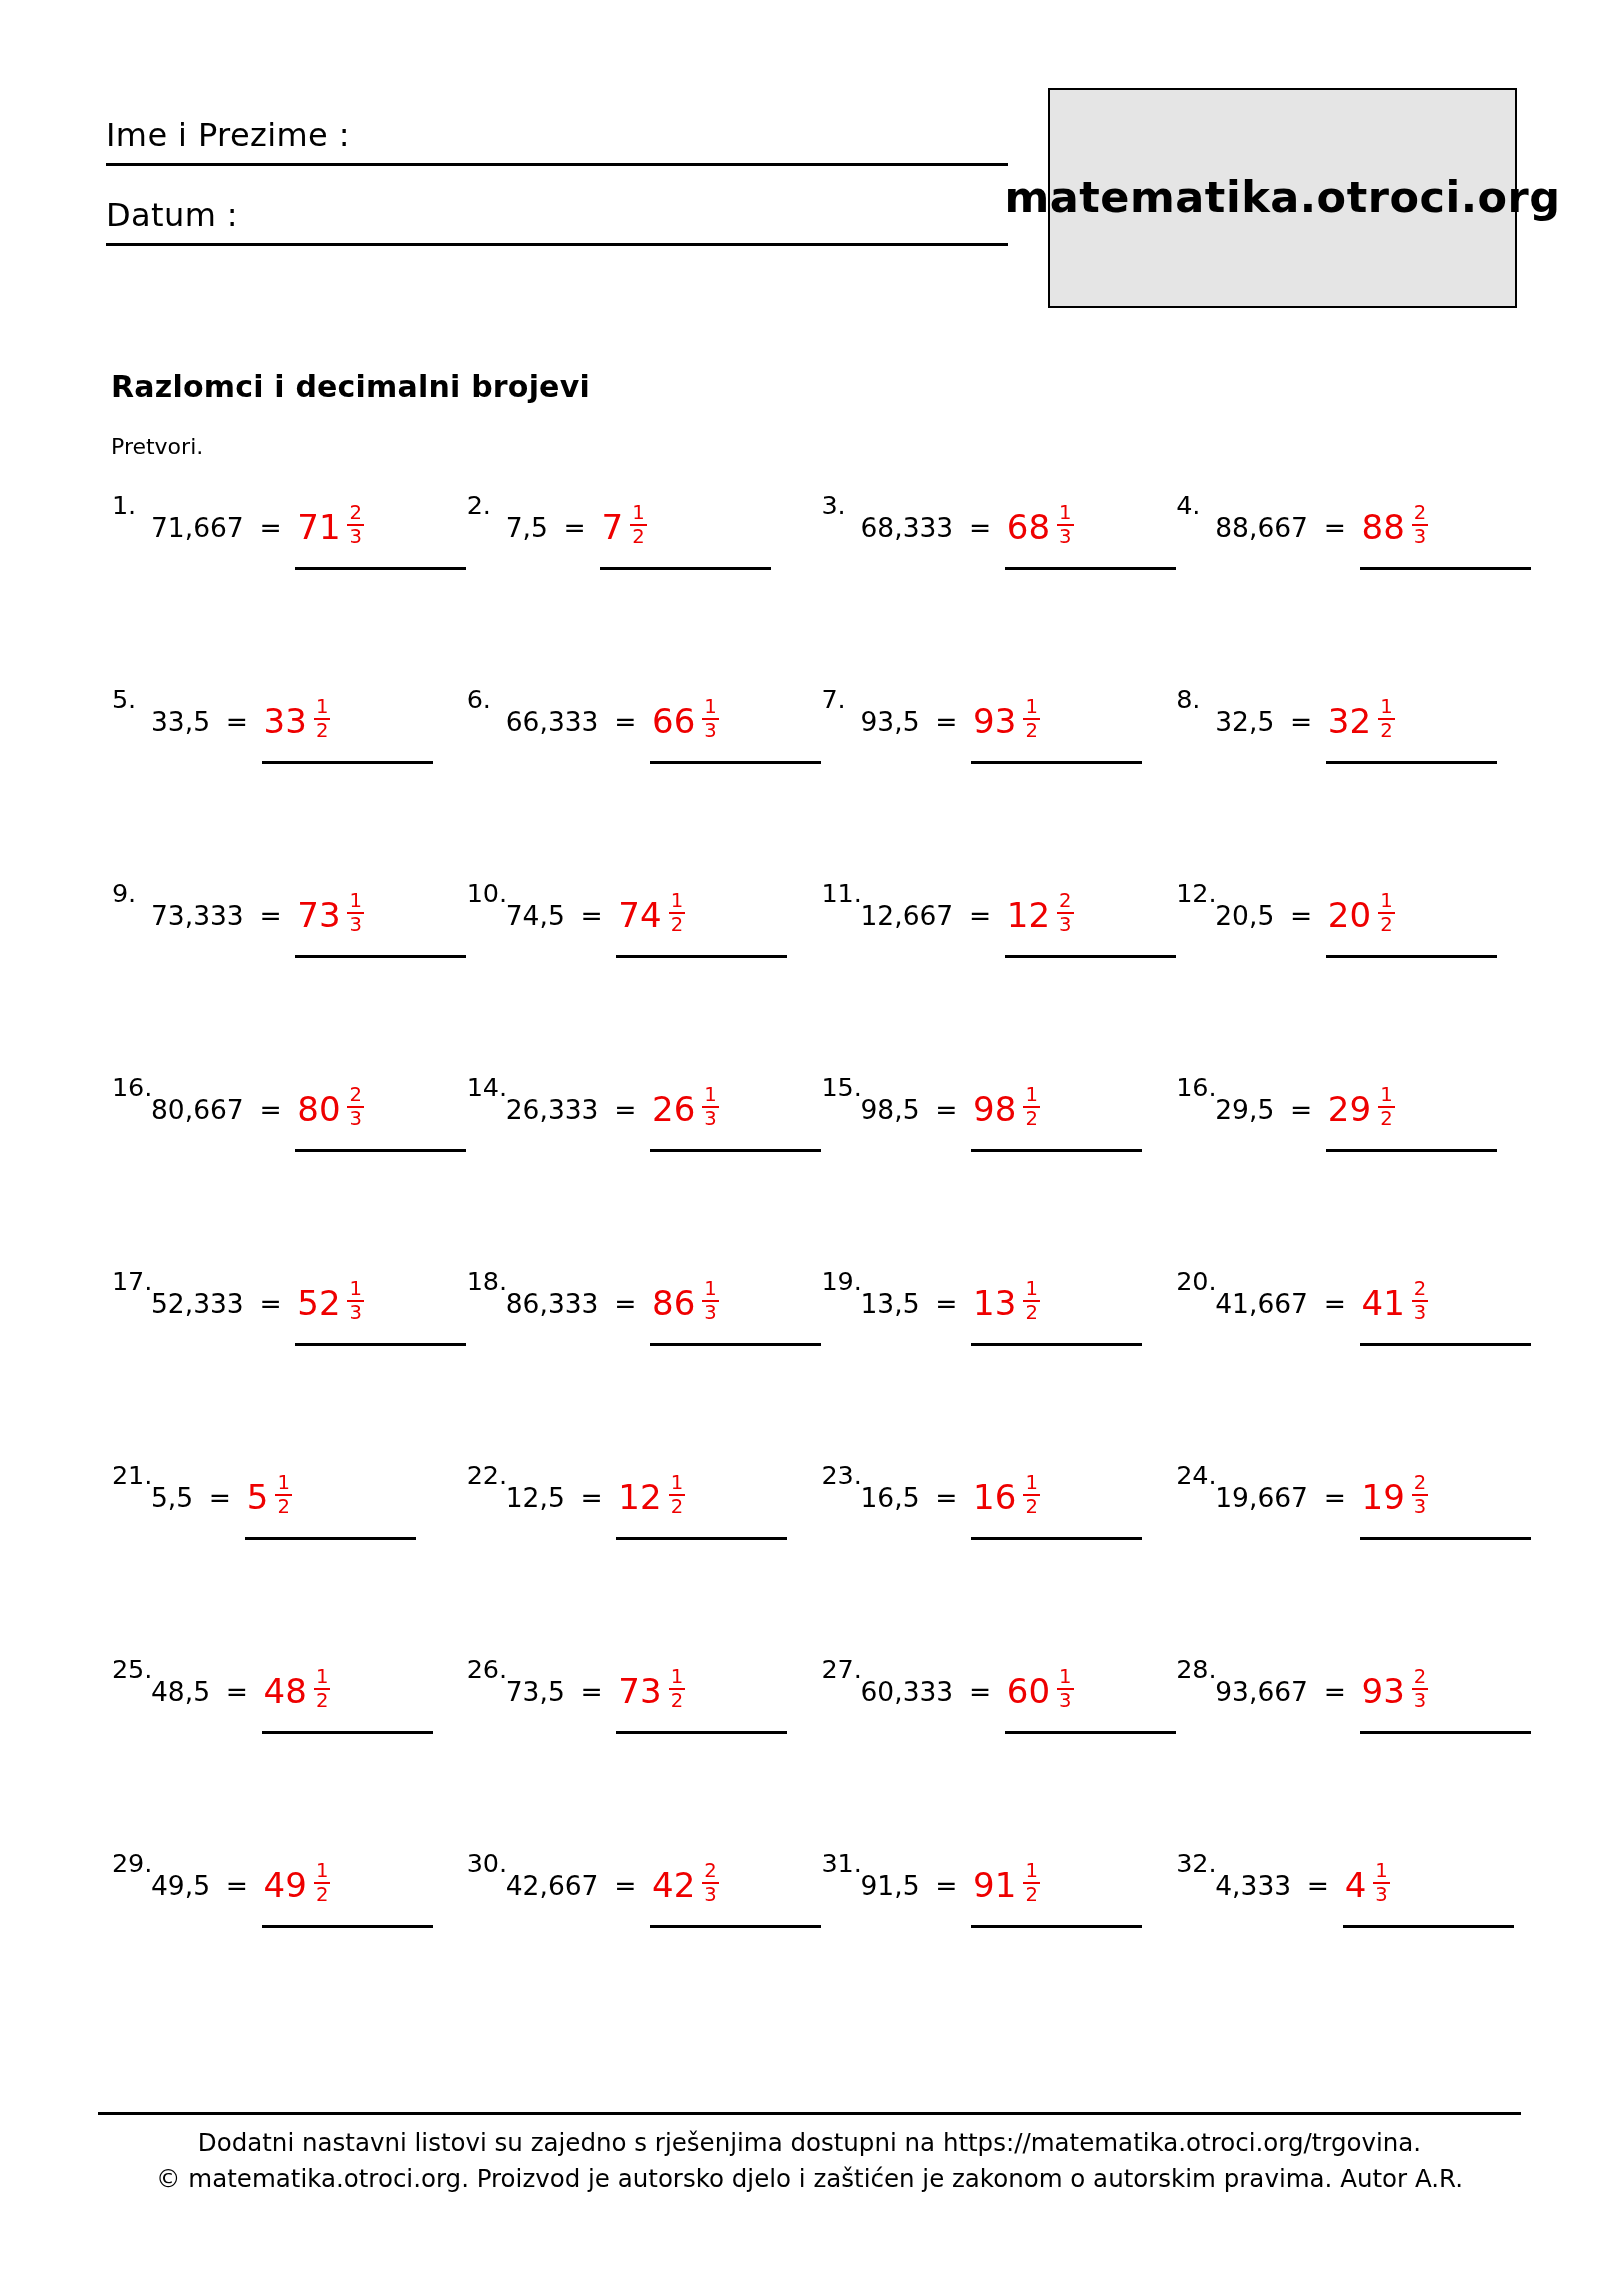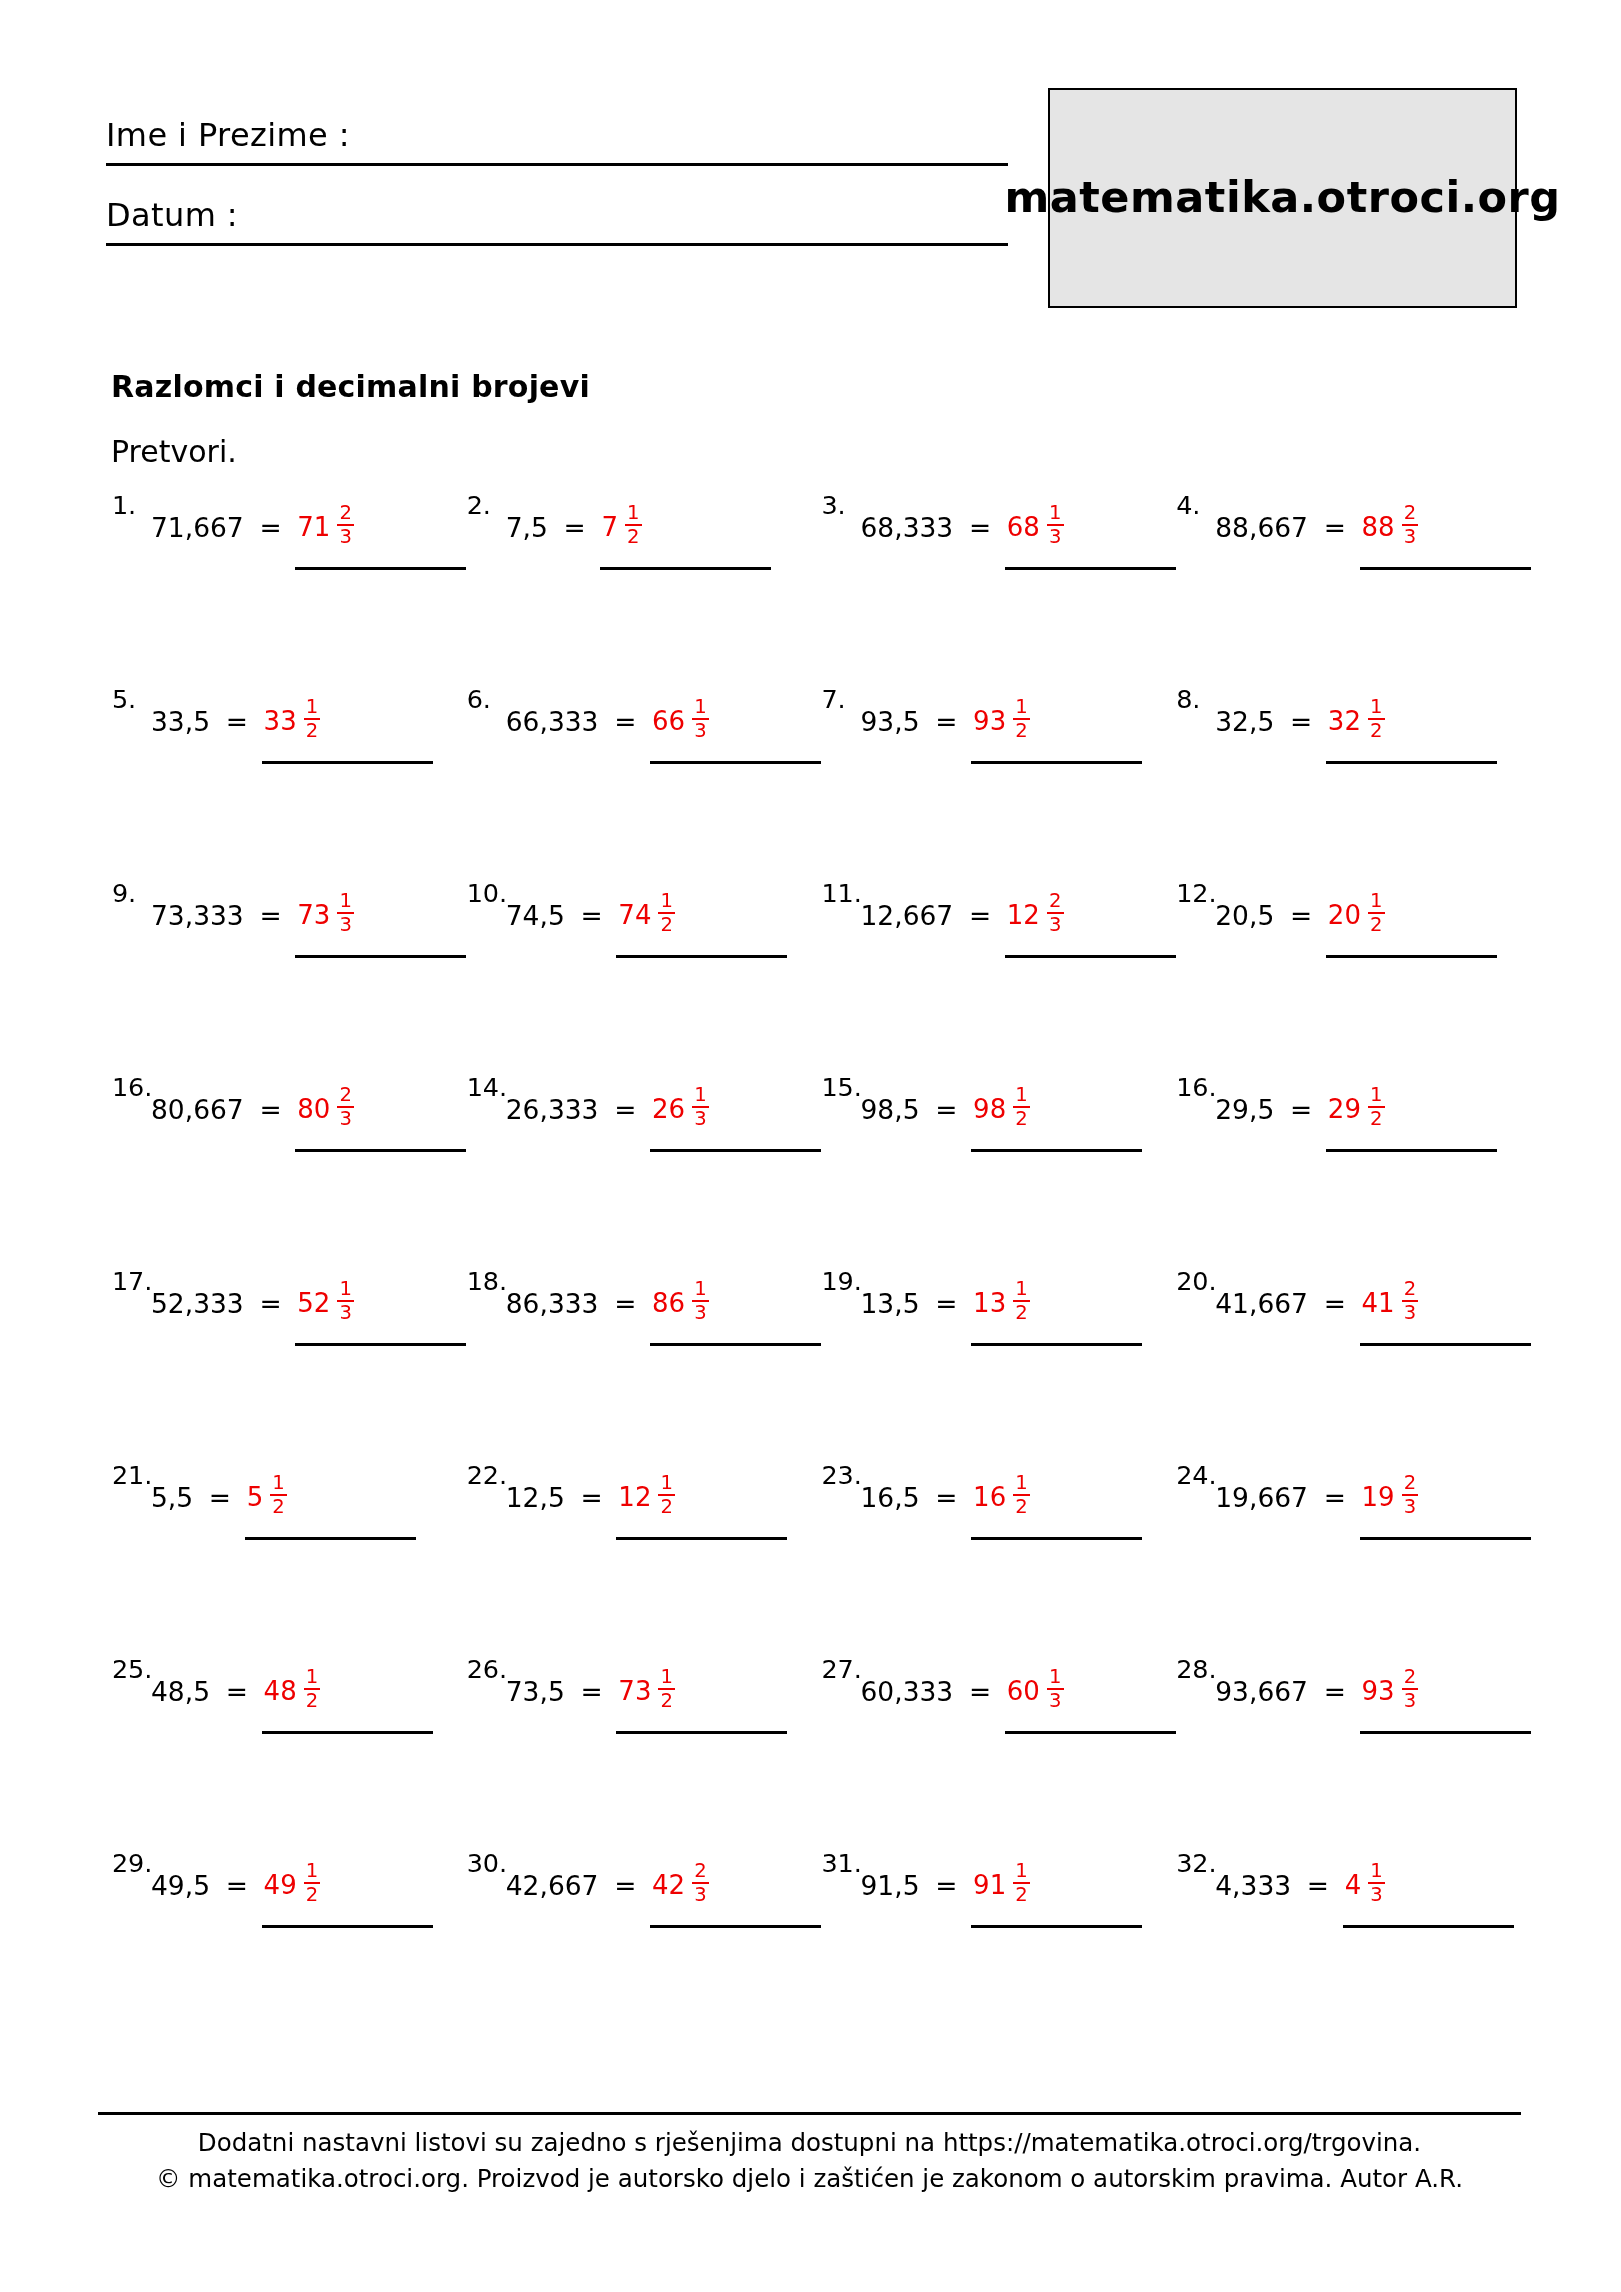--- a/index.html
+++ b/index.html
@@ -97,21 +97,21 @@
     left: 111px;
     font-size: 30px;
     font-weight: 700;
     font-family: "DejaVu Sans", sans-serif;
     letter-spacing: 0.2px;
   }
   .instruction {
     position: absolute;
     top: 434px;
     left: 111px;
-    font-size: 30px;
+    font-size: 22px;
     font-family: "DejaVu Sans", sans-serif;
   }
 
   
   .grid {
     position: absolute;
     top: 490px;
     left: 108px;
     width: 1419px;
   }
@@ -159,21 +159,21 @@
   .answer {
     position: absolute;
     left: 2px;
     top: 0;
     display: flex;
     align-items: flex-start;
     color: #ee0000;
     white-space: nowrap;
   }
   .whole {
-    font-size: 26px;
+    font-size: 34px;
     font-family: "DejaVu Sans", sans-serif;
     line-height: 43px;
     color: #ee0000;
   }
   .frac {
     display: inline-flex;
     flex-direction: column;
     align-items: center;
     margin-left: 6.9px;
     position: relative;

